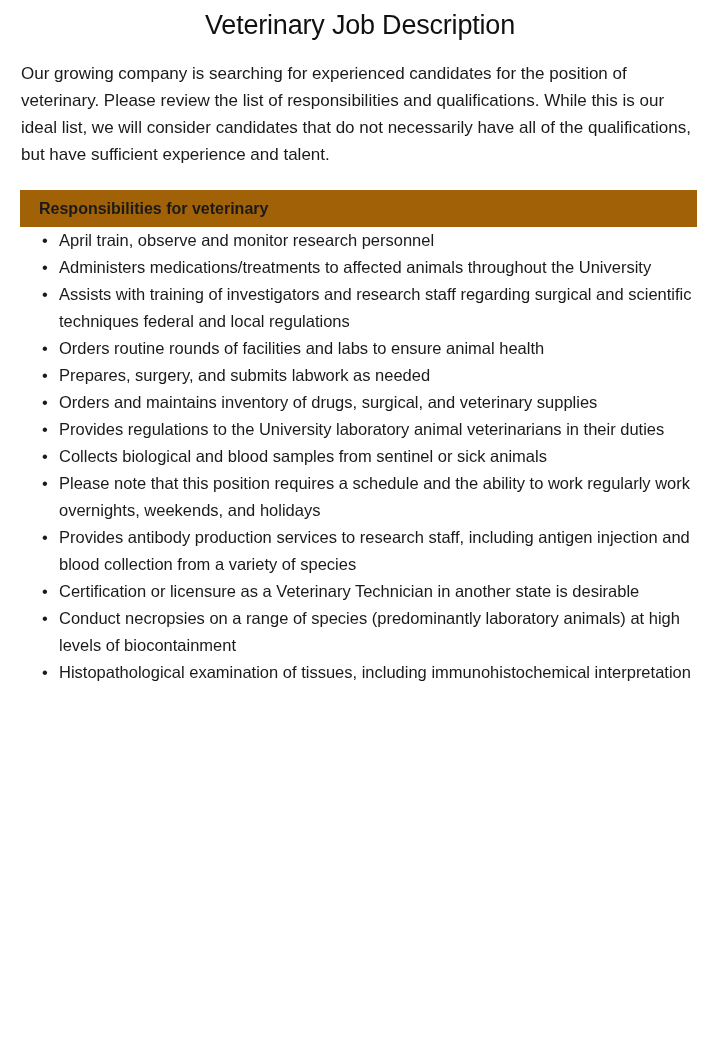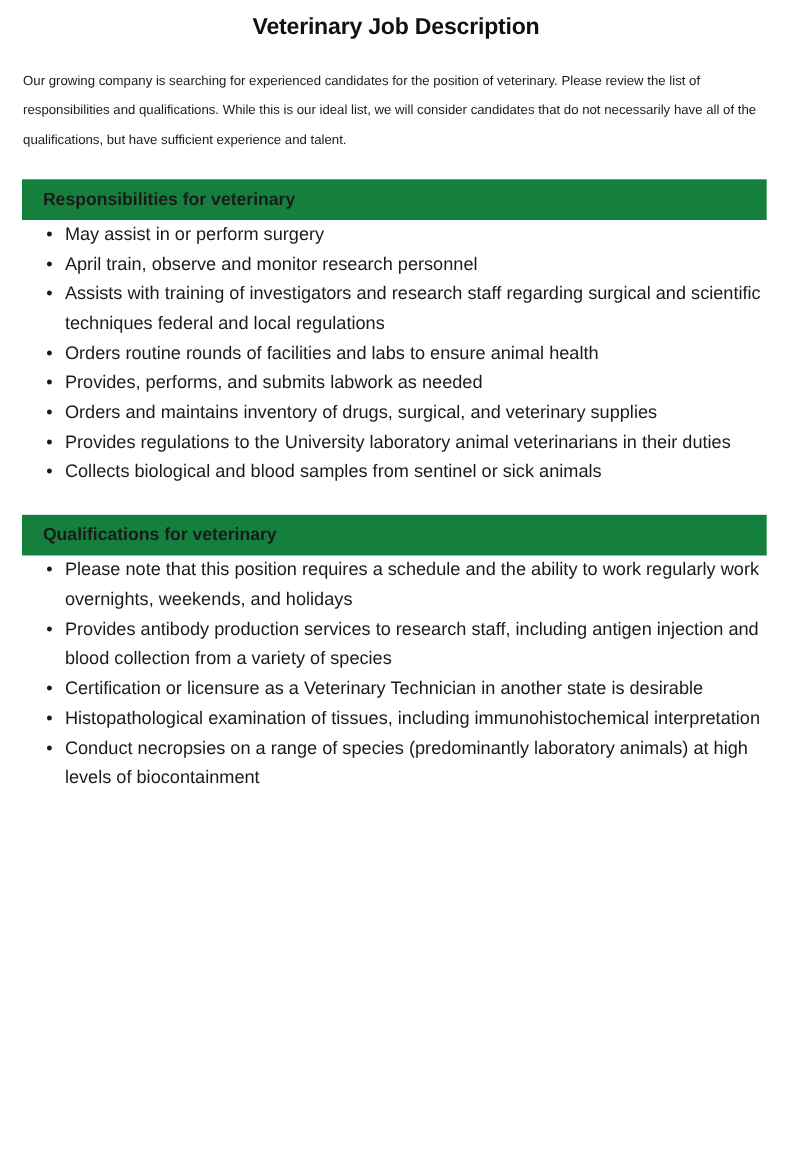--- a/index.html
+++ b/index.html
@@ -16,41 +16,41 @@
   }
   .page {
     width: 720px;
     height: 1057px;
     position: relative;
     box-sizing: border-box;
     padding: 0;
     background: #ffffff;
   }
   .doc-title {
-    font-size: 21px;
-    font-weight: bold;
+    font-size: 27px;
+    font-weight: normal;
     text-align: center;
     color: #111111;
     letter-spacing: -0.2px;
     margin: 0;
     padding: 6px 20px 0 20px;
     line-height: 38px;
   }
   .intro {
     margin: 0;
     padding: 16px 28px 0 21px;
-    font-size: 12px;
+    font-size: 17px;
     line-height: 27px;
     color: #1a1a1a;
   }
   .section {
     margin: 0;
   }
   .section-head {
-    background: #15803d;
+    background: #a16207;
     margin: 0 23px 0 20px;
     padding: 9px 0 9px 19px;
     font-size: 16px;
     font-weight: bold;
     color: #1a1a1a;
     line-height: 19px;
     box-sizing: border-box;
   }
   .section-head-wrap-resp { margin-top: 22px; }
   .section-head-wrap-qual { margin-top: 25px; }
@@ -86,35 +86,34 @@
 
 <div class="page">
 
   <h1 class="doc-title">Veterinary Job Description</h1>
 
   <p class="intro">Our growing company is searching for experienced candidates for the position of veterinary. Please review the list of responsibilities and qualifications. While this is our ideal list, we will consider candidates that do not necessarily have all of the qualifications, but have sufficient experience and talent.</p>
 
   <div class="section">
     <div class="section-head section-head-wrap-resp">Responsibilities for veterinary</div>
     <ul class="bullets list-gap-resp">
-      <li>May assist in or perform surgery</li>
       <li>April train, observe and monitor research personnel</li>
+      <li>Administers medications/treatments to affected animals throughout the University</li>
       <li>Assists with training of investigators and research staff regarding surgical and scientific techniques federal and local regulations</li>
       <li>Orders routine rounds of facilities and labs to ensure animal health</li>
-      <li>Provides, performs, and submits labwork as needed</li>
+      <li>Prepares, surgery, and submits labwork as needed</li>
       <li>Orders and maintains inventory of drugs, surgical, and veterinary supplies</li>
       <li>Provides regulations to the University laboratory animal veterinarians in their duties</li>
       <li>Collects biological and blood samples from sentinel or sick animals</li>
     </ul>
   </div>
 
   <div class="section">
-    <div class="section-head section-head-wrap-qual">Qualifications for veterinary</div>
     <ul class="bullets list-gap-qual">
       <li>Please note that this position requires a schedule and the ability to work regularly work overnights, weekends, and holidays</li>
       <li>Provides antibody production services to research staff, including antigen injection and blood collection from a variety of species</li>
       <li>Certification or licensure as a Veterinary Technician in another state is desirable</li>
+      <li>Conduct necropsies on a range of species (predominantly laboratory animals) at high levels of biocontainment</li>
       <li>Histopathological examination of tissues, including immunohistochemical interpretation</li>
-      <li>Conduct necropsies on a range of species (predominantly laboratory animals) at high levels of biocontainment</li>
     </ul>
   </div>
 
 </div>
 
 </body></html>

